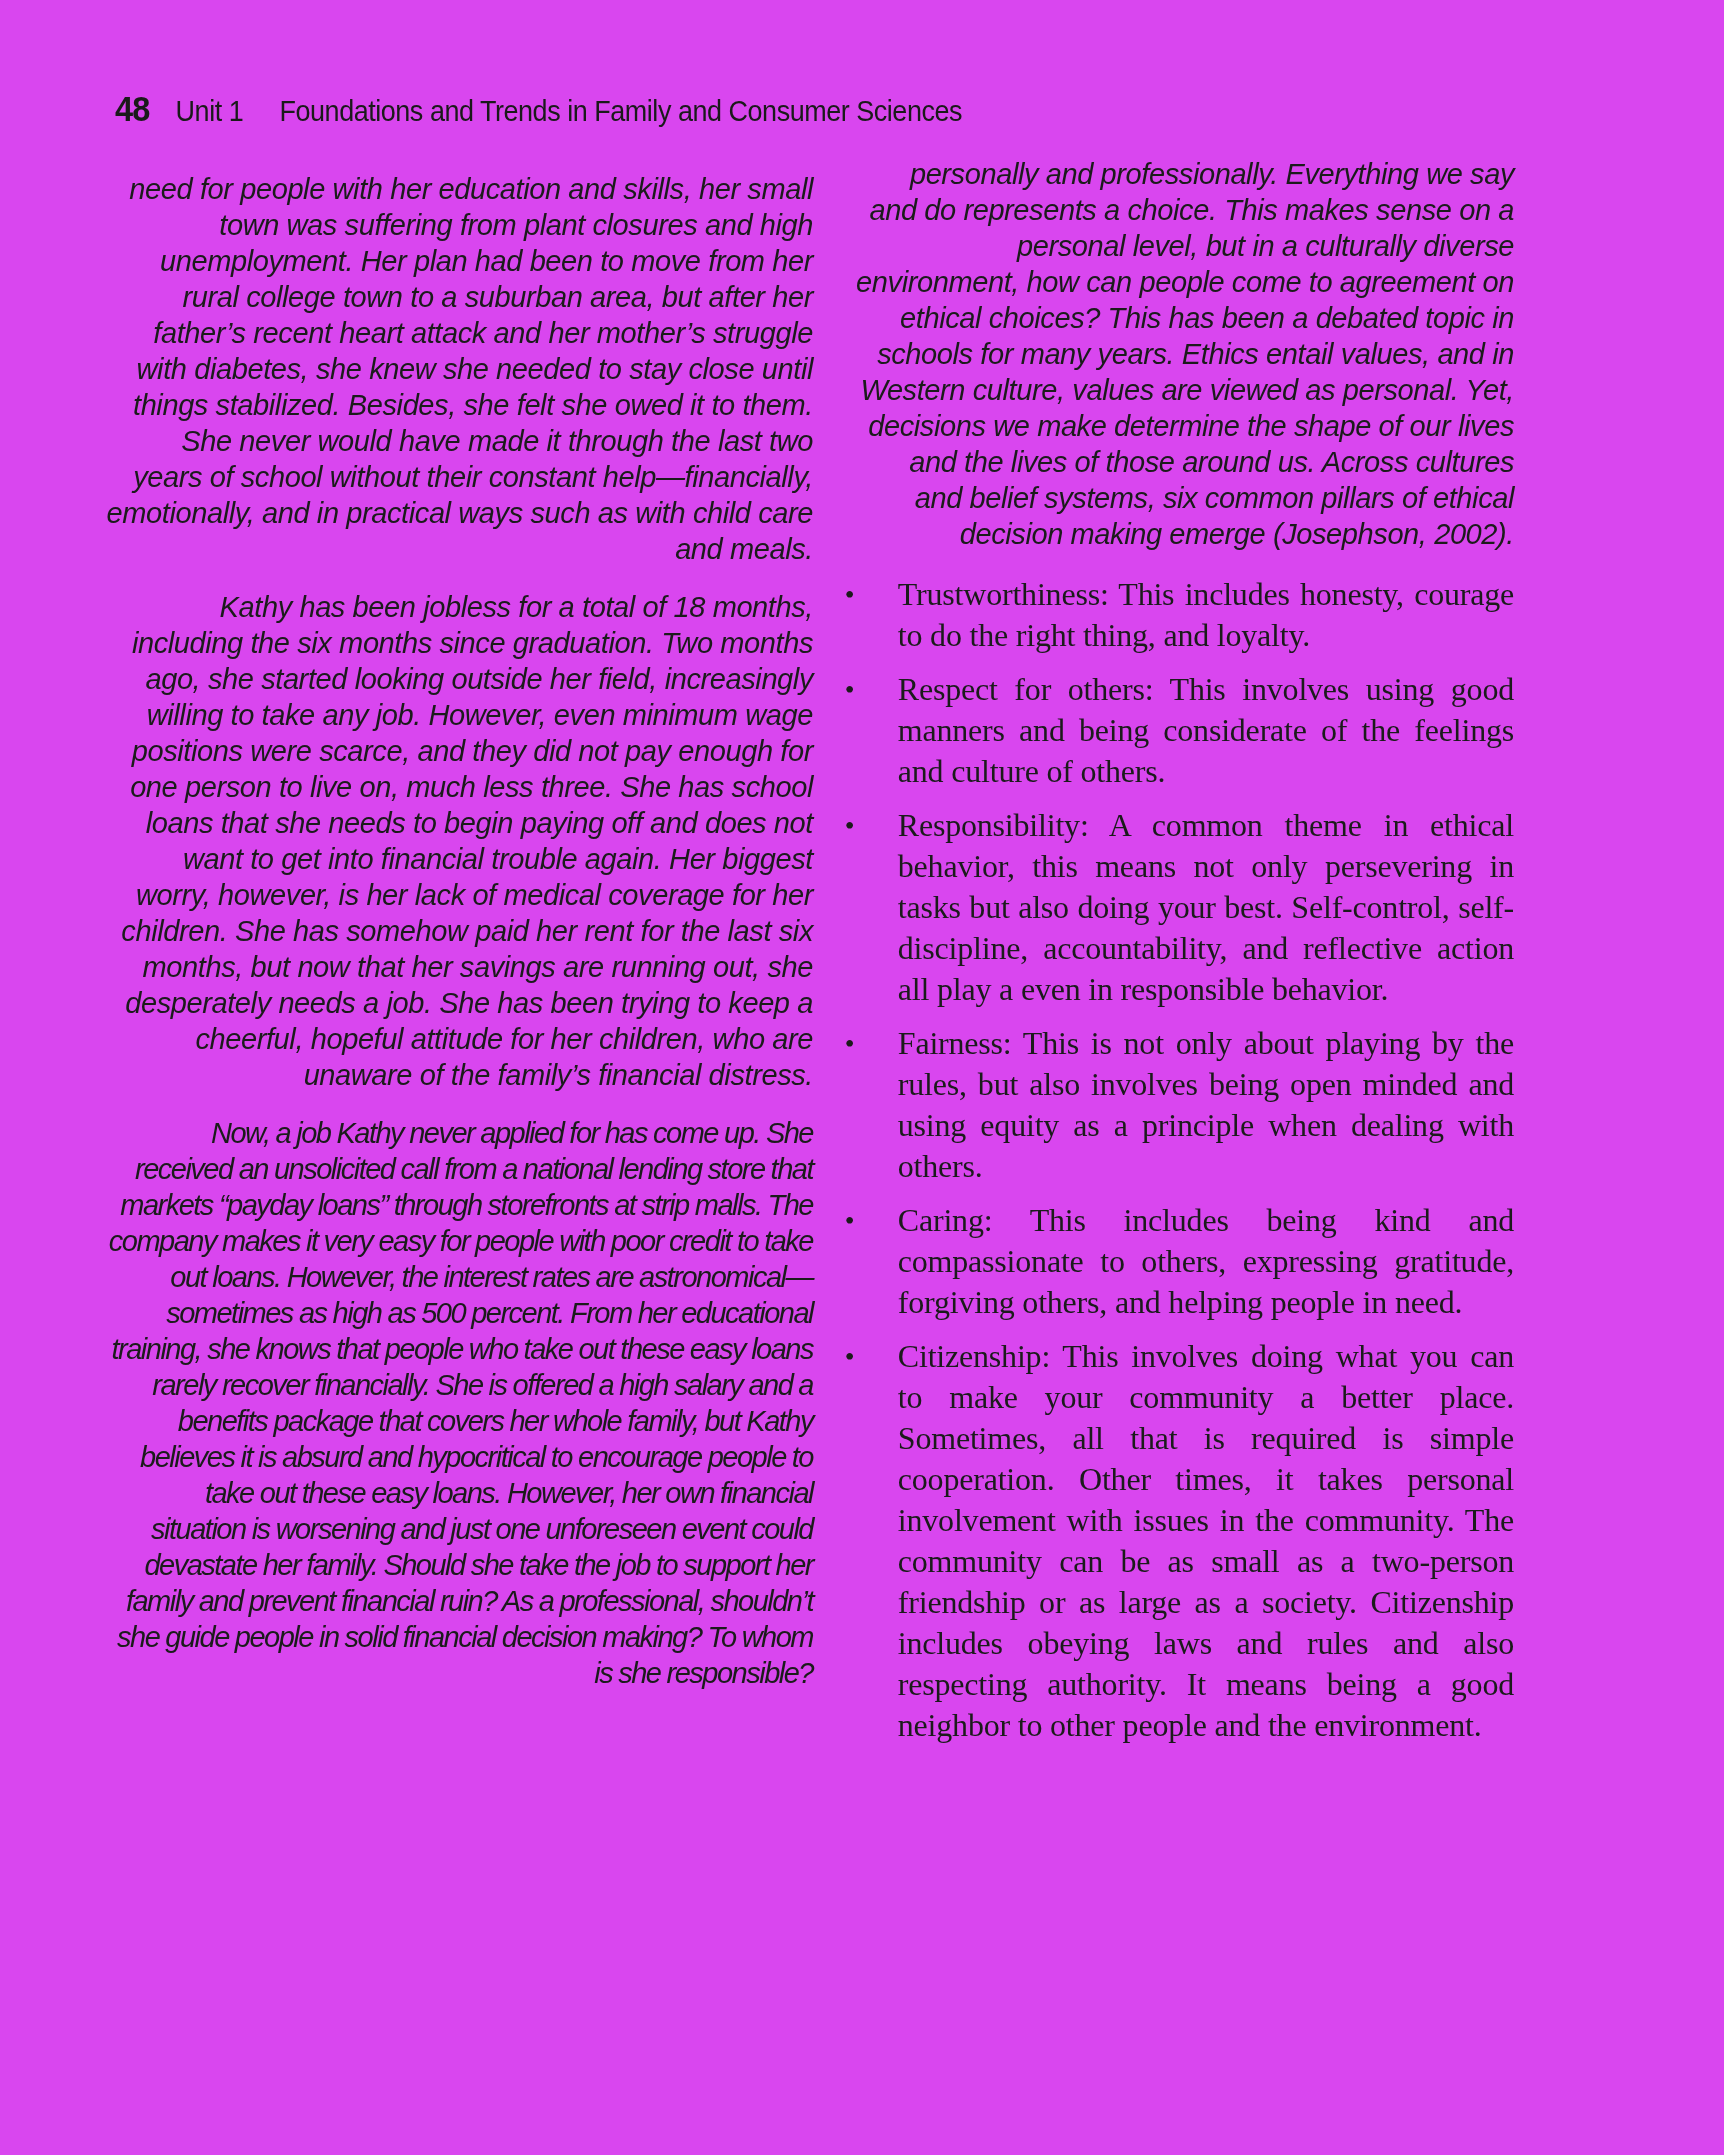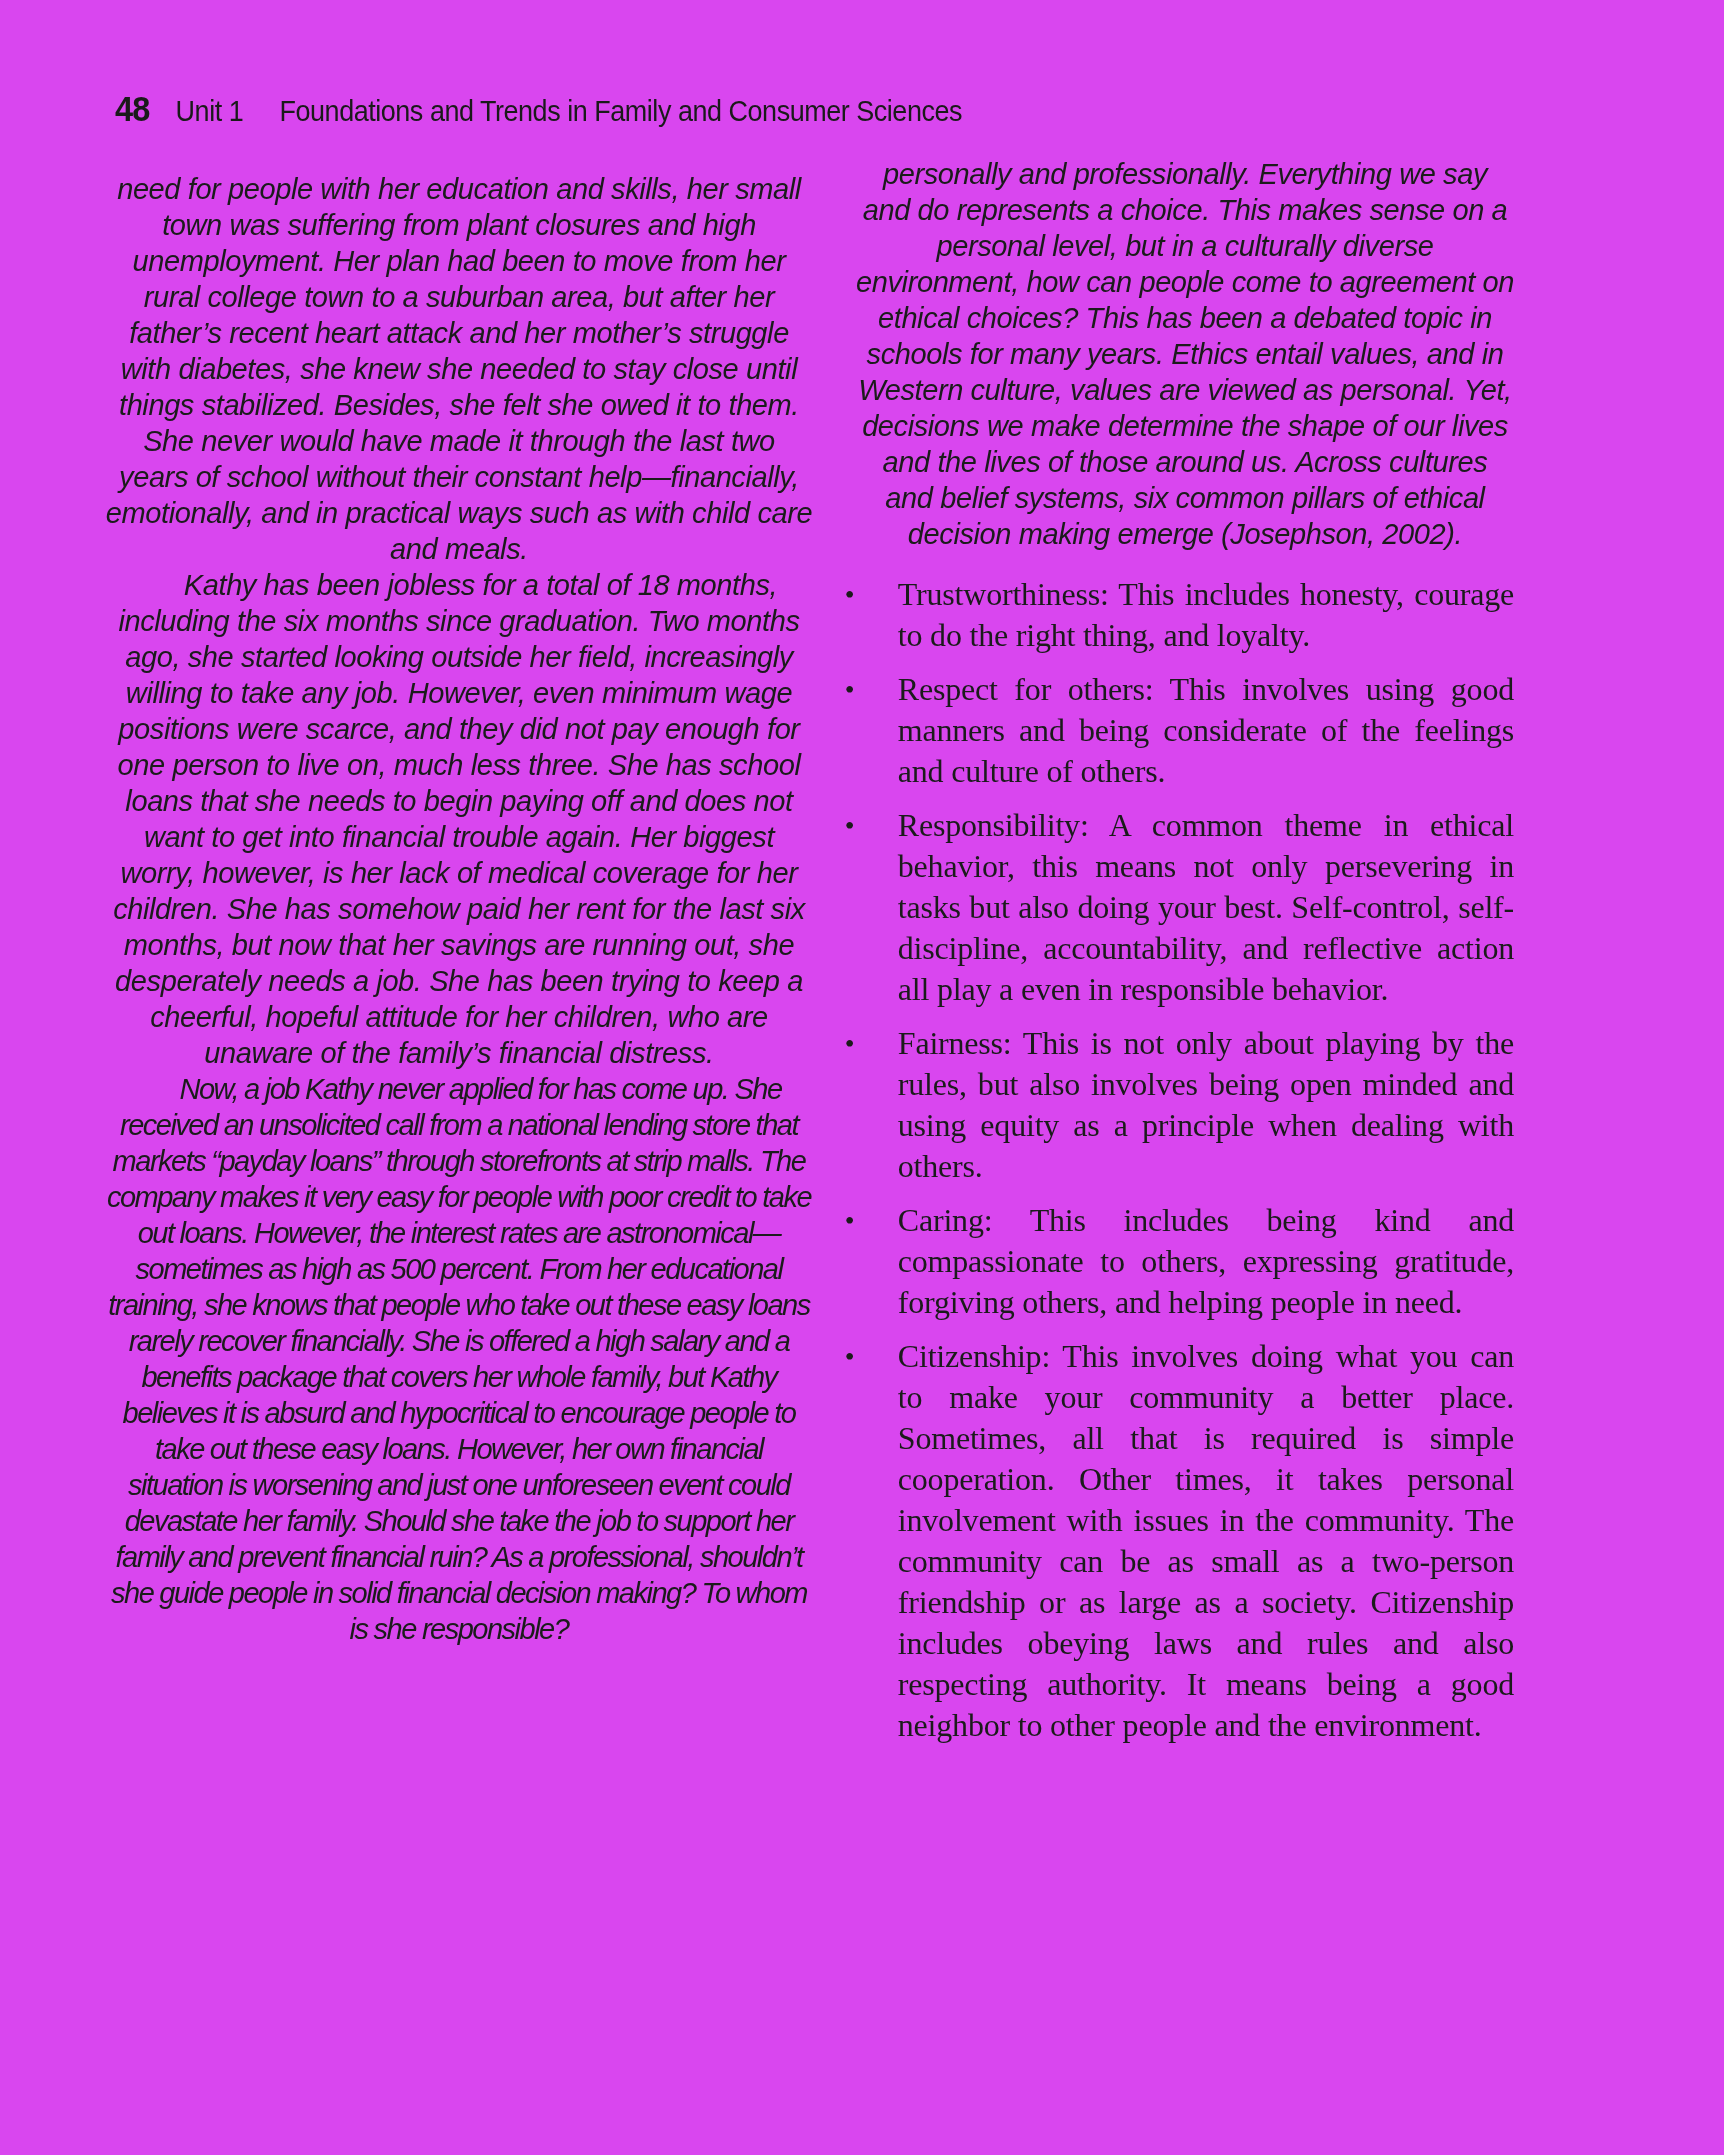--- a/index.html
+++ b/index.html
@@ -59,23 +59,23 @@
     top: 156px;
     width: 658px;
   }
   .case-para {
     font-family: "Liberation Sans", sans-serif;
     font-style: italic;
     font-size: 29px;
     line-height: 36px;
     letter-spacing: -0.4px;
     margin: 0;
-    text-align: center;
+    text-align: right;
   }
-  .case-para.indent { text-indent: 43px; }
+  .case-para.indent { text-indent: 43px; margin-top: 22px; }
   .case-para.condensed {
     letter-spacing: -1.5px;
     word-spacing: -0.5px;
   }
   .bullet-list {
     margin-top: 22.4px;
     margin-left: -11.2px;
   }
   .bullet-item {
     display: flex;

